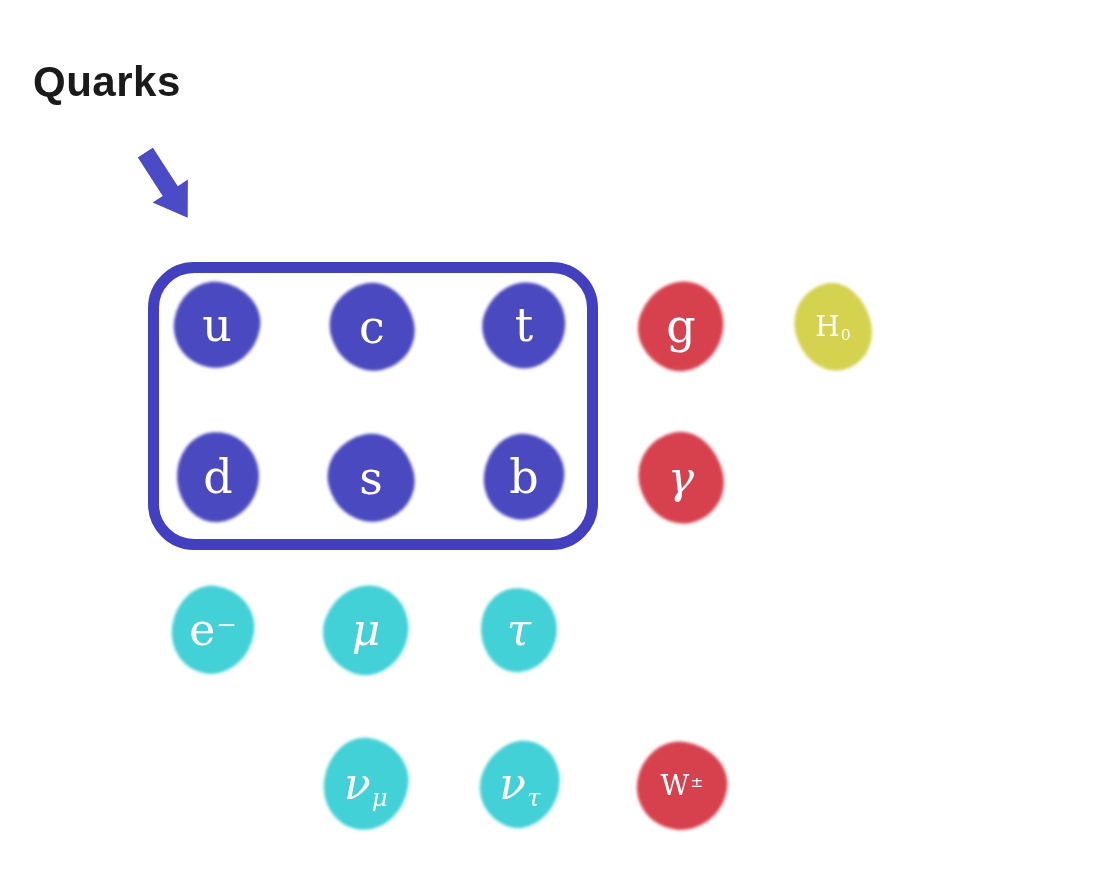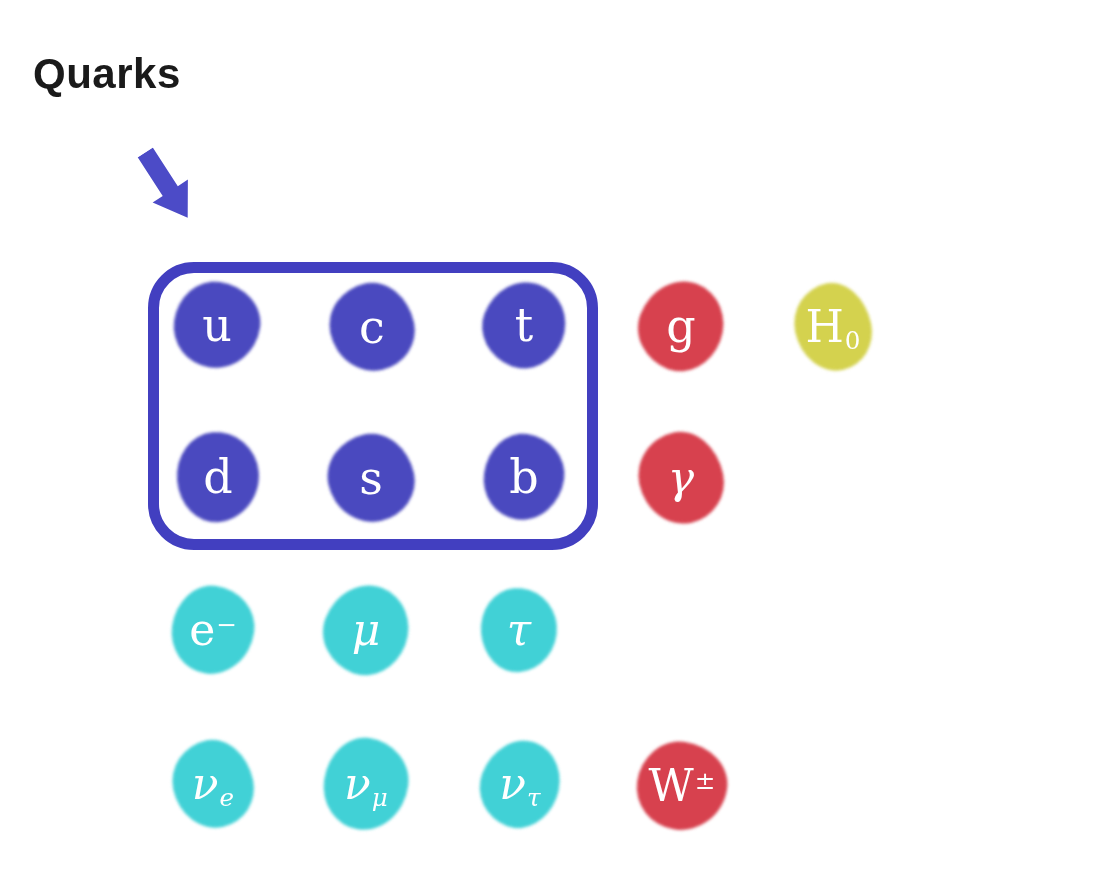--- a/index.html
+++ b/index.html
@@ -10,21 +10,21 @@
   .canvas{
     position:relative;
     width:1115px;
     height:878px;
     background:var(--color-background,#ffffff);
     overflow:hidden;
   }
   .title{
     position:absolute;
     left:33px;
-    top:50px;
+    top:58px;
     font-size:42px;
     font-weight:600;
     letter-spacing:0.5px;
     color:var(--color-title,#1a1a1a);
     font-family:"Liberation Sans", sans-serif;
   }
   .arrow{
     position:absolute;
     left:127px;
     top:163px;
@@ -64,21 +64,21 @@
   .s3 .bg{border-radius:50% 50% 46% 54% / 54% 50% 50% 46%; transform:rotate(21deg);}
   .s4 .bg{border-radius:48% 52% 55% 45% / 50% 48% 52% 50%; transform:rotate(-5deg);}
   .lbl{
     position:relative;
     color:var(--color-label,#ffffff);
     font-family:"DejaVu Serif", "Liberation Serif", serif;
     font-size:46px;
     line-height:1;
     text-align:center;
   }
-  .blob.cap .lbl{font-size:44px;}
+  .blob.cap .lbl{font-size:28px;}
   .blob.gr  .lbl{font-size:44px;}
   .it{font-style:italic;}
   .lbl sub{font-size:0.56em; vertical-align:-0.28em; line-height:0; margin-left:1px;}
   .lbl sup{font-size:0.56em; vertical-align:0.50em; line-height:0; margin-left:1px;}
 </style>
 </head>
 <body>
 
 <div class="canvas">
 
@@ -140,24 +140,20 @@
     <span class="lbl"><span>e</span><sup>−</sup></span>
   </div>
   <div class="blob lepton gr s3" style="left:324px;top:585px;width:84px;height:90px">
     <span class="bg"></span>
     <span class="lbl"><span class="it">μ</span></span>
   </div>
   <div class="blob lepton gr s4" style="left:481px;top:588px;width:76px;height:84px">
     <span class="bg"></span>
     <span class="lbl"><span class="it">τ</span></span>
   </div>
-  <div class="blob lepton gr s2" style="left:173px;top:740px;width:80px;height:88px">
-    <span class="bg"></span>
-    <span class="lbl"><span class="it">ν</span><sub class="it">e</sub></span>
-  </div>
   <div class="blob lepton gr s3" style="left:481px;top:740px;width:78px;height:88px">
     <span class="bg"></span>
     <span class="lbl"><span class="it">ν</span><sub class="it">τ</sub></span>
   </div>
   <div class="blob lepton gr s1" style="left:324px;top:738px;width:84px;height:92px">
     <span class="bg"></span>
     <span class="lbl"><span class="it">ν</span><sub class="it">μ</sub></span>
   </div>
 
 </div>

